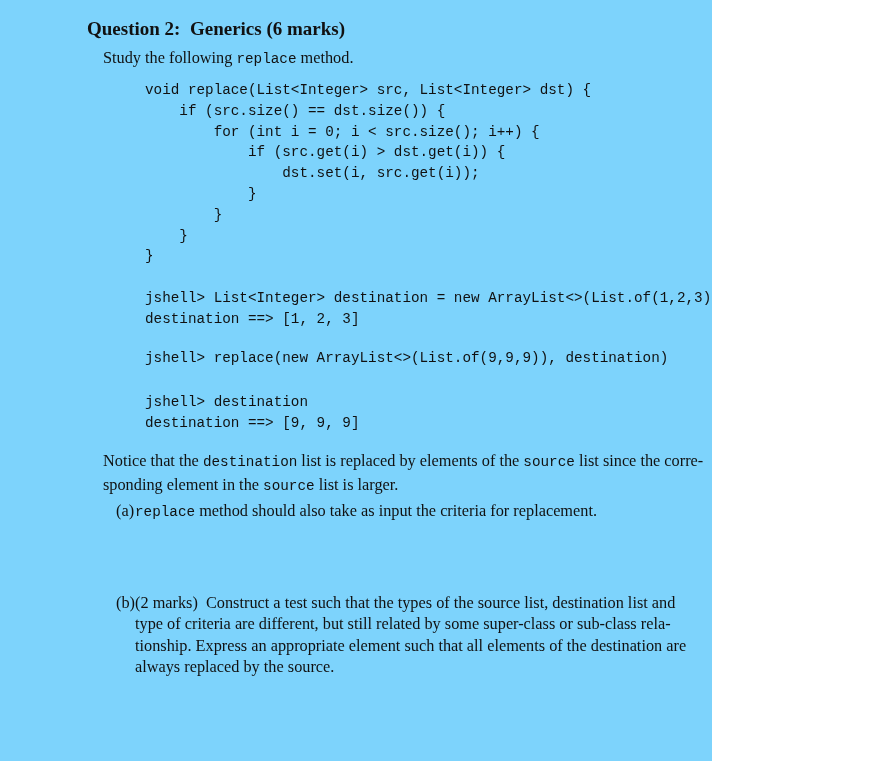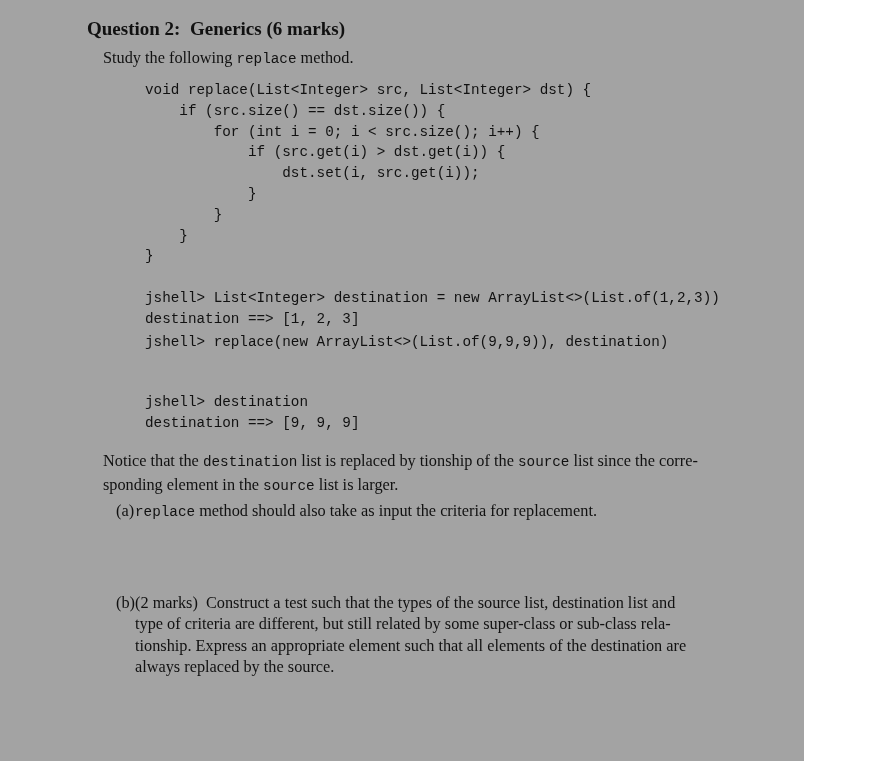--- a/index.html
+++ b/index.html
@@ -1,21 +1,21 @@
 <!DOCTYPE html>
 <html><head>
 <meta charset="utf-8">
 <style>
   * { margin: 0; padding: 0; box-sizing: border-box; }
   html, body { background: #ffffff; }
   .page {
     position: relative;
-    width: 804px;
+    width: 712px;
     height: 761px;
-    background: #a3a3a3;
+    background: #7dd3fc;
     color: #111111;
     font-family: "Liberation Serif", serif;
     font-size: 16.3px;
     overflow: hidden;
   }
   .heading {
     position: absolute;
     left: 87px;
     top: 17px;
     font-size: 19px;
@@ -31,21 +31,21 @@
     line-height: 20.8px;
     white-space: pre;
     position: absolute;
     left: 113px;
     color: #111111;
     margin-left: 32px;
   }
   .intro { position: absolute; left: 103px; top: 39px; margin-top: 8px; }
   .code-method { top: 80px; }
   .jshell-1 { top: 288px; }
-  .jshell-2 { top: 332px; text-align: right; }
+  .jshell-2 { top: 348px; text-align: right; }
   .jshell-3 { top: 392px; }
   .notice { position: absolute; left: 103px; top: 450px; }
   .part { position: absolute; left: 0; top: 0; width: 872px; }
   .part-a { top: 500px; }
   .part-b { top: 592px; }
   .part .item-label { position: absolute; left: 116px; top: 0; }
   .part .item-content { position: absolute; left: 135px; top: 0; }
   .part-a .line { line-height: 22px; }
   .part-b .line { line-height: 21.3px; }
 </style>
@@ -70,21 +70,21 @@
 
   <pre class="codeblock jshell-1">jshell&gt; List&lt;Integer&gt; destination = new ArrayList&lt;&gt;(List.of(1,2,3))
 destination ==&gt; [1, 2, 3]</pre>
 
   <pre class="codeblock jshell-2">jshell&gt; replace(new ArrayList&lt;&gt;(List.of(9,9,9)), destination)</pre>
 
   <pre class="codeblock jshell-3">jshell&gt; destination
 destination ==&gt; [9, 9, 9]</pre>
 
   <div class="notice">
-    <div class="line"><span>Notice that the </span><span class="mono">destination</span><span> list is replaced by tionship of the </span><span class="mono">source</span><span> list since the corre-</span></div>
+    <div class="line"><span>Notice that the </span><span class="mono">destination</span><span> list is replaced by elements of the </span><span class="mono">source</span><span> list since the corre-</span></div>
     <div class="line"><span>sponding element in the </span><span class="mono">source</span><span> list is larger.</span></div>
   </div>
 
   <div class="part part-a">
     <div class="item-label line">(a)</div>
     <div class="item-content">
       <div class="line"><span class="mono">replace</span><span> method should also take as input the criteria for replacement.</span></div>
     </div>
   </div>
 

